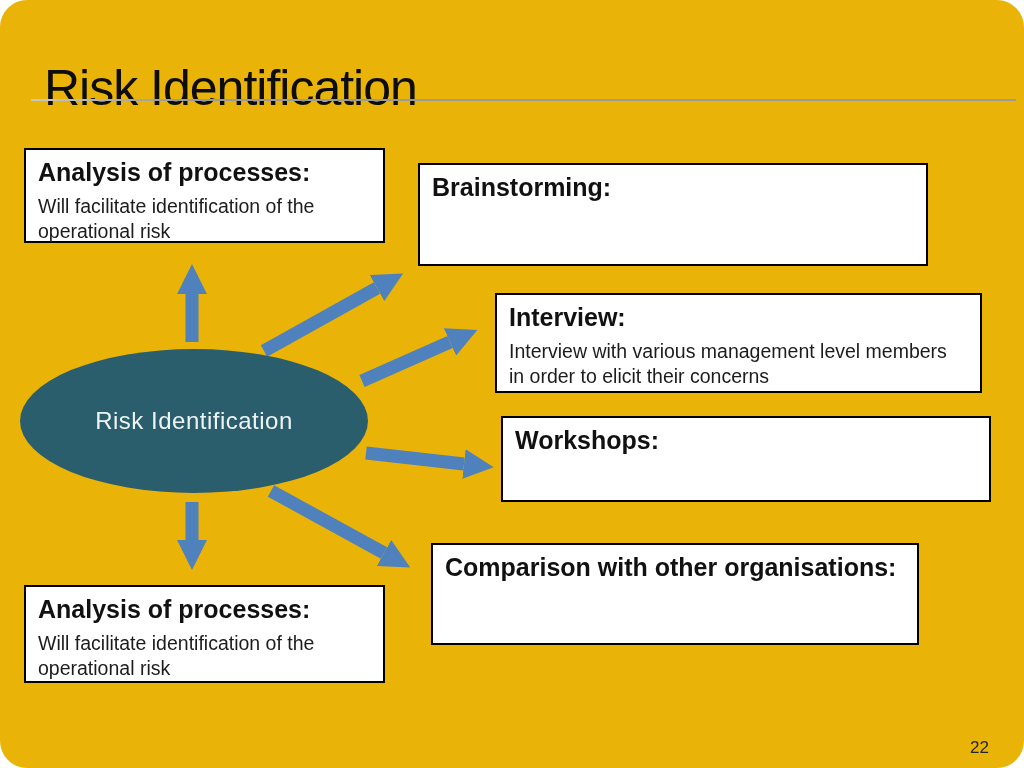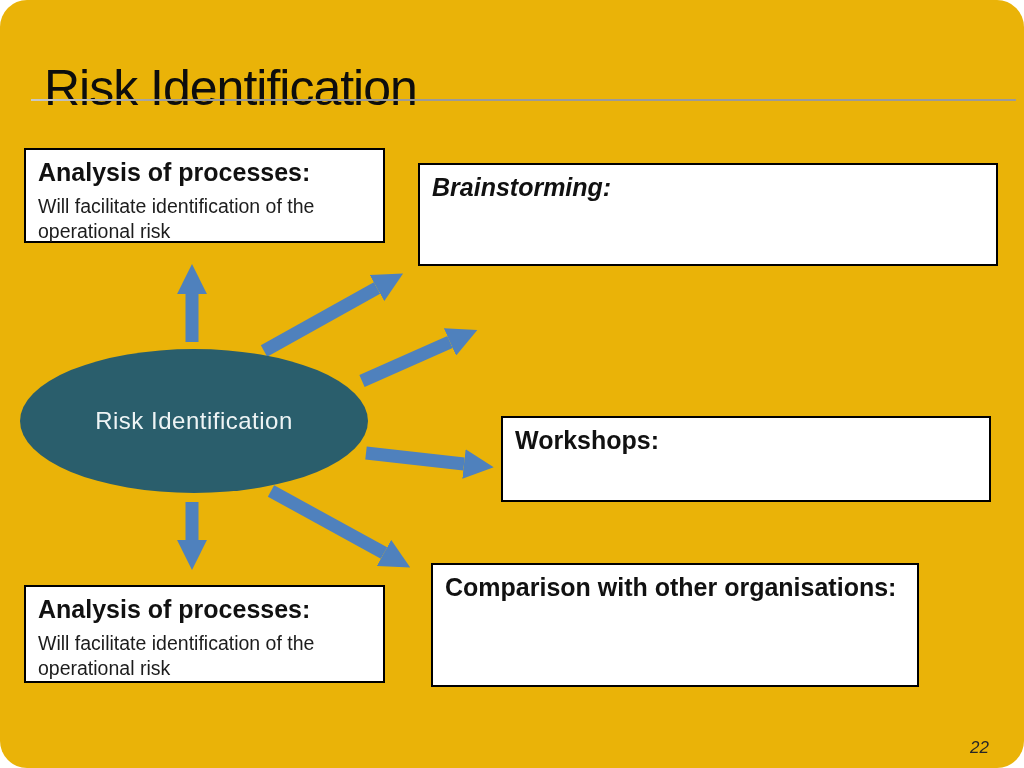--- a/index.html
+++ b/index.html
@@ -80,32 +80,31 @@
     margin-bottom: 7px;
     white-space: nowrap;
   }
   .tbox .tbox-body {
     font-size: 19.5px;
     color: #1c1c1c;
     line-height: 1.27;
     white-space: pre-line;
   }
   .box-analysis-top    { left: 24px;  top: 148px; width: 361px; height: 95px; }
-  .box-brainstorming   { left: 418px; top: 163px; width: 580px; height: 103px; font-style: italic; }
+  .box-brainstorming   { left: 418px; top: 163px; width: 510px; height: 103px; }
   .box-interview       { left: 495px; top: 293px; width: 487px; height: 100px; }
   .box-workshops       { left: 501px; top: 416px; width: 490px; height: 86px; }
-  .box-comparison      { left: 431px; top: 563px; width: 488px; height: 124px; }
+  .box-comparison      { left: 431px; top: 543px; width: 488px; height: 102px; }
   .box-analysis-bottom { left: 24px;  top: 585px; width: 361px; height: 98px; }
   .page-number {
     position: absolute;
     left: 970px;
     top: 738px;
     font-size: 17px;
     color: #262626;
-    font-style: italic;
   }
 </style>
 </head>
 <body>
 
 <div class="slide">
 
   <h1 class="slide-title">Risk Identification</h1>
   <div class="title-rule"></div>
 
@@ -130,20 +129,25 @@
   <div class="tbox box-analysis-top">
     <div class="tbox-heading">Analysis of processes:</div>
     <div class="tbox-body">Will facilitate identification of the
 operational risk</div>
   </div>
 
   <div class="tbox box-brainstorming">
     <div class="tbox-heading">Brainstorming:</div>
   </div>
 
+  <div class="tbox box-interview">
+    <div class="tbox-heading">Interview:</div>
+    <div class="tbox-body">Interview with various management level members
+in order to elicit their concerns</div>
+  </div>
 
   <div class="tbox box-workshops">
     <div class="tbox-heading">Workshops:</div>
   </div>
 
   <div class="tbox box-comparison">
     <div class="tbox-heading">Comparison with other organisations:</div>
   </div>
 
   <div class="tbox box-analysis-bottom">

